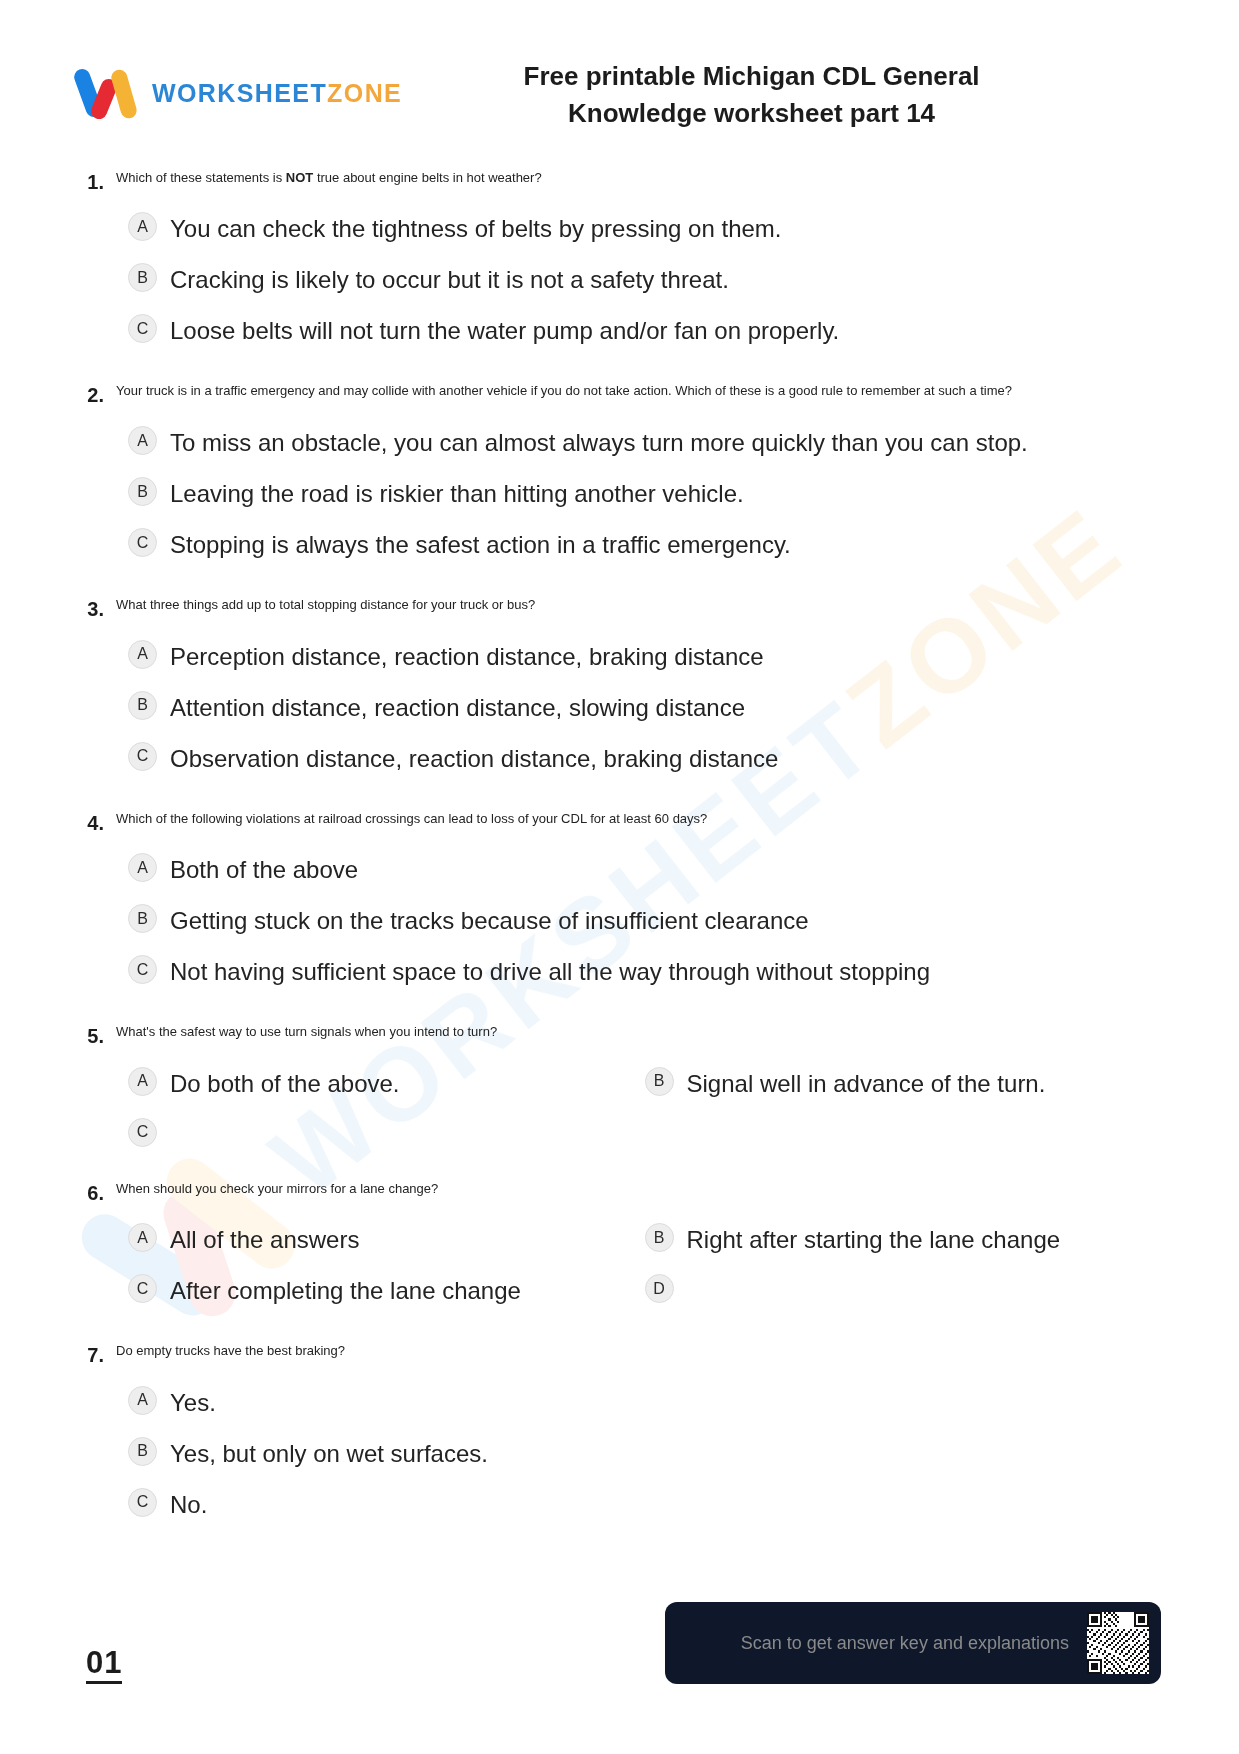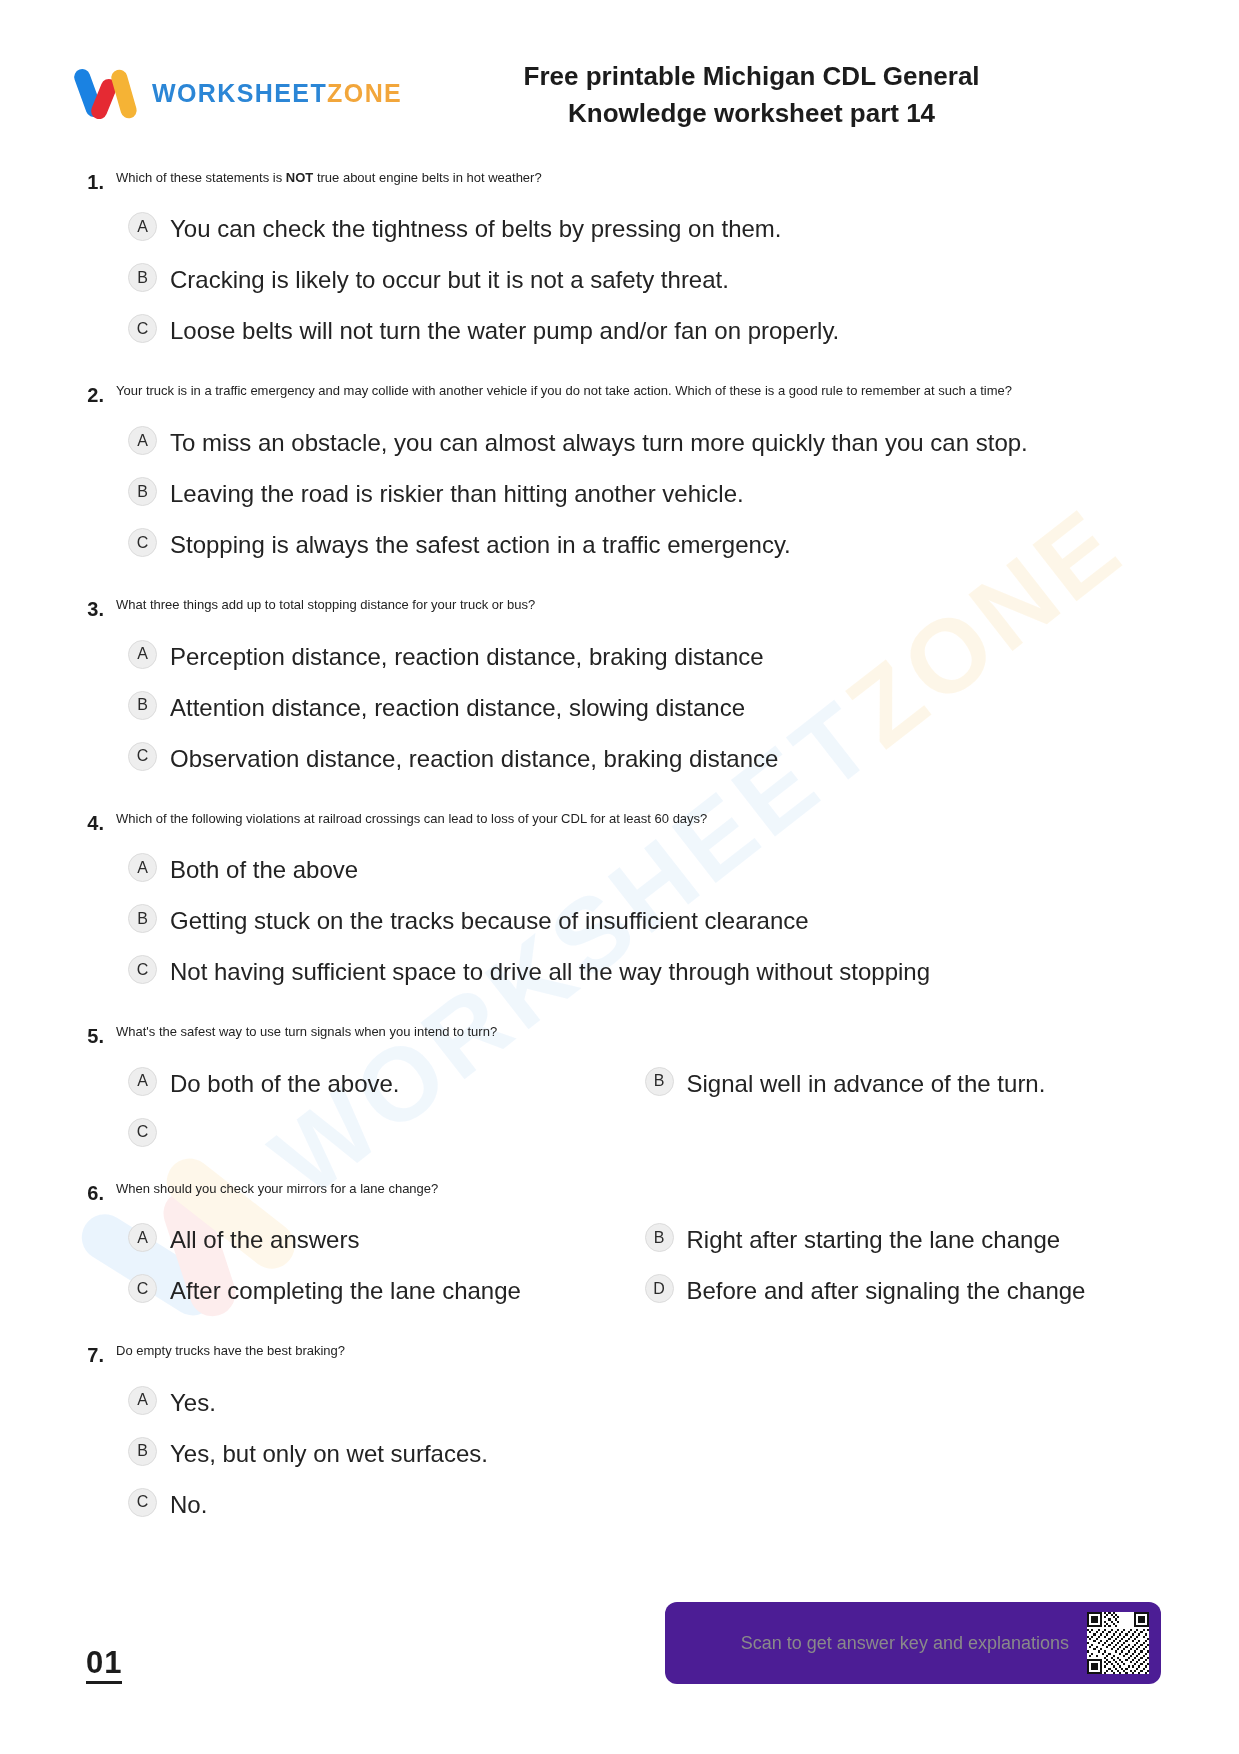--- a/index.html
+++ b/index.html
@@ -156,21 +156,21 @@
     font-size: 31px;
     font-weight: 700;
     color: #1c1c1c;
     border-bottom: 3px solid #1c1c1c;
     padding-bottom: 3px;
     line-height: 1;
     letter-spacing: 1px;
   }
   .scan-box {
     margin-left: auto;
-    background: #4c1d95;
+    background: #0f172a;
     border-radius: 12px;
     width: 496px;
     height: 82px;
     display: flex;
     align-items: center;
     justify-content: flex-end;
     gap: 18px;
     padding: 0 12px 0 26px;
   }
   .scan-label {
@@ -322,21 +322,20 @@
           <div class="option">
             <div class="opt-badge">B</div>
             <div class="opt-text">Right after starting the lane change</div>
           </div>
           <div class="option">
             <div class="opt-badge">C</div>
             <div class="opt-text">After completing the lane change</div>
           </div>
           <div class="option">
             <div class="opt-badge">D</div>
-            <div class="opt-text">Before and after signaling the change</div>
           </div>
         </div>
       </div>
       <div class="question">
         <div class="q-head">
           <div class="q-num">7.</div>
           <div class="q-text"><span>Do empty trucks have the best braking?</span></div>
         </div>
         <div class="options cols1">
           <div class="option">

